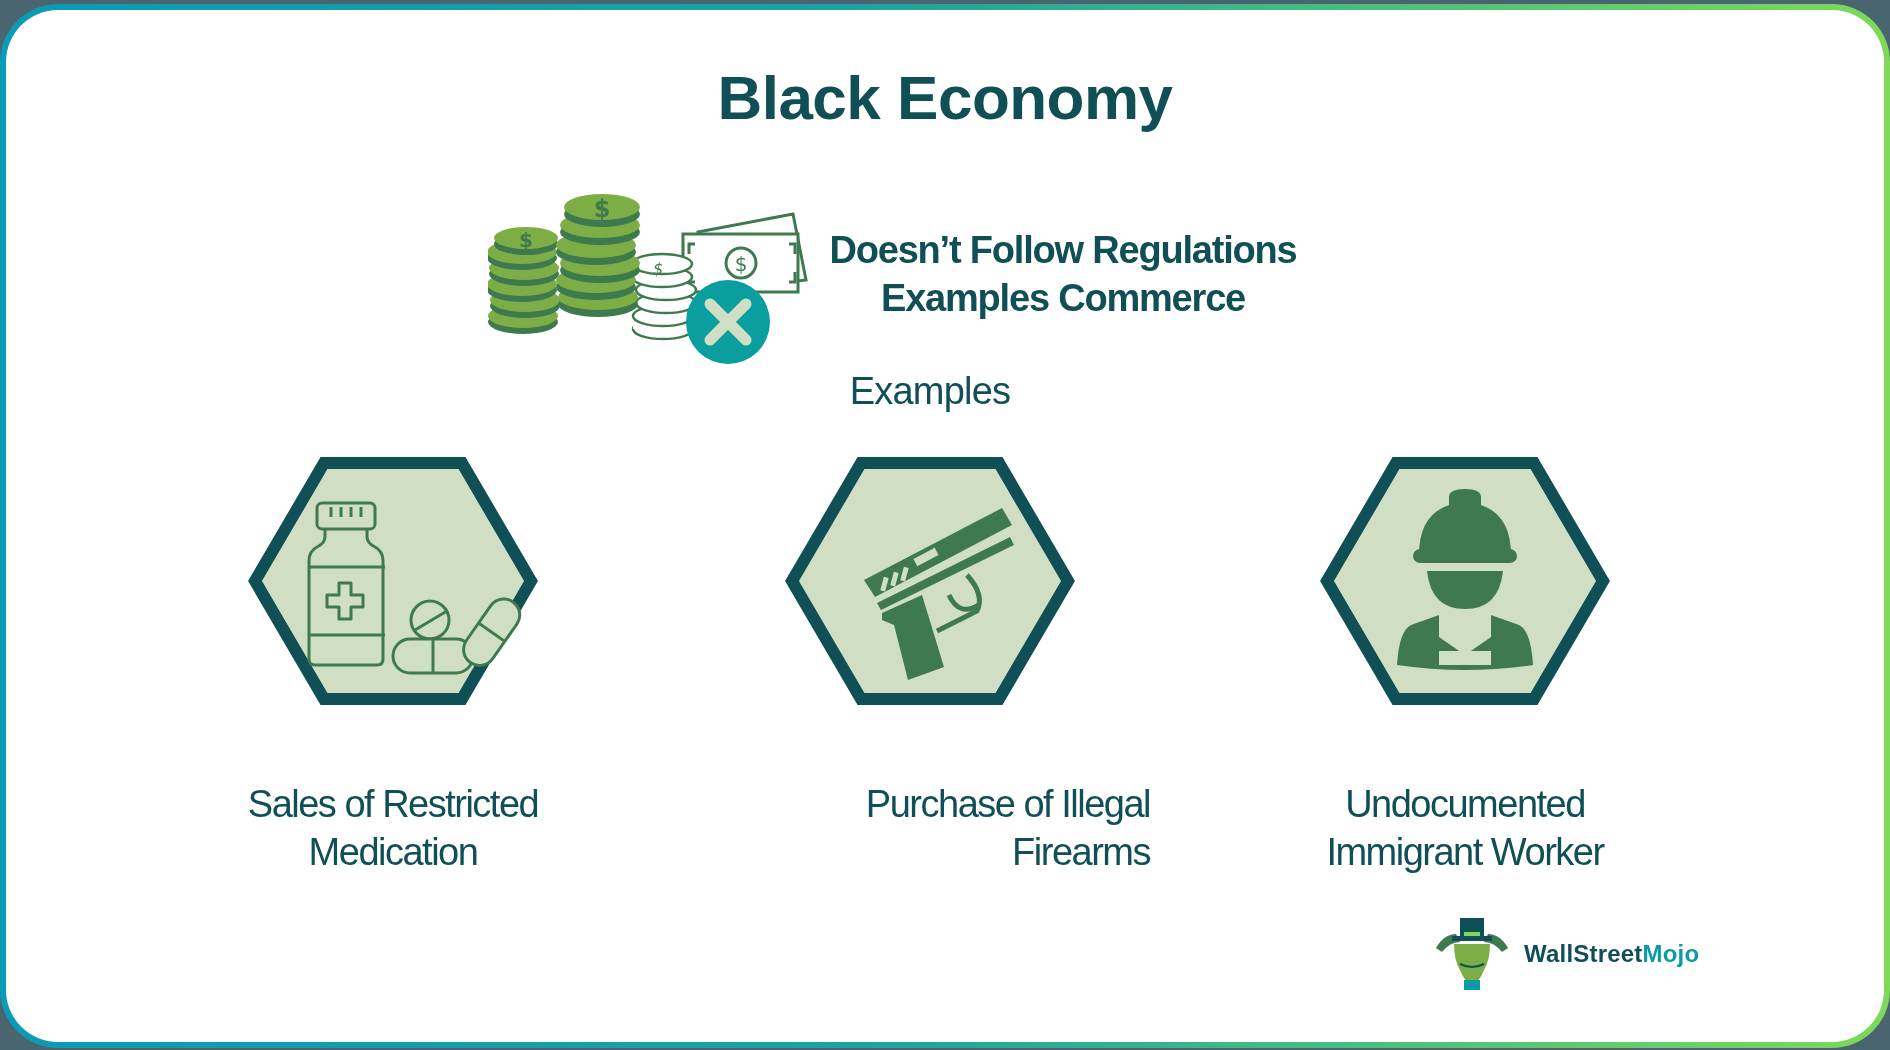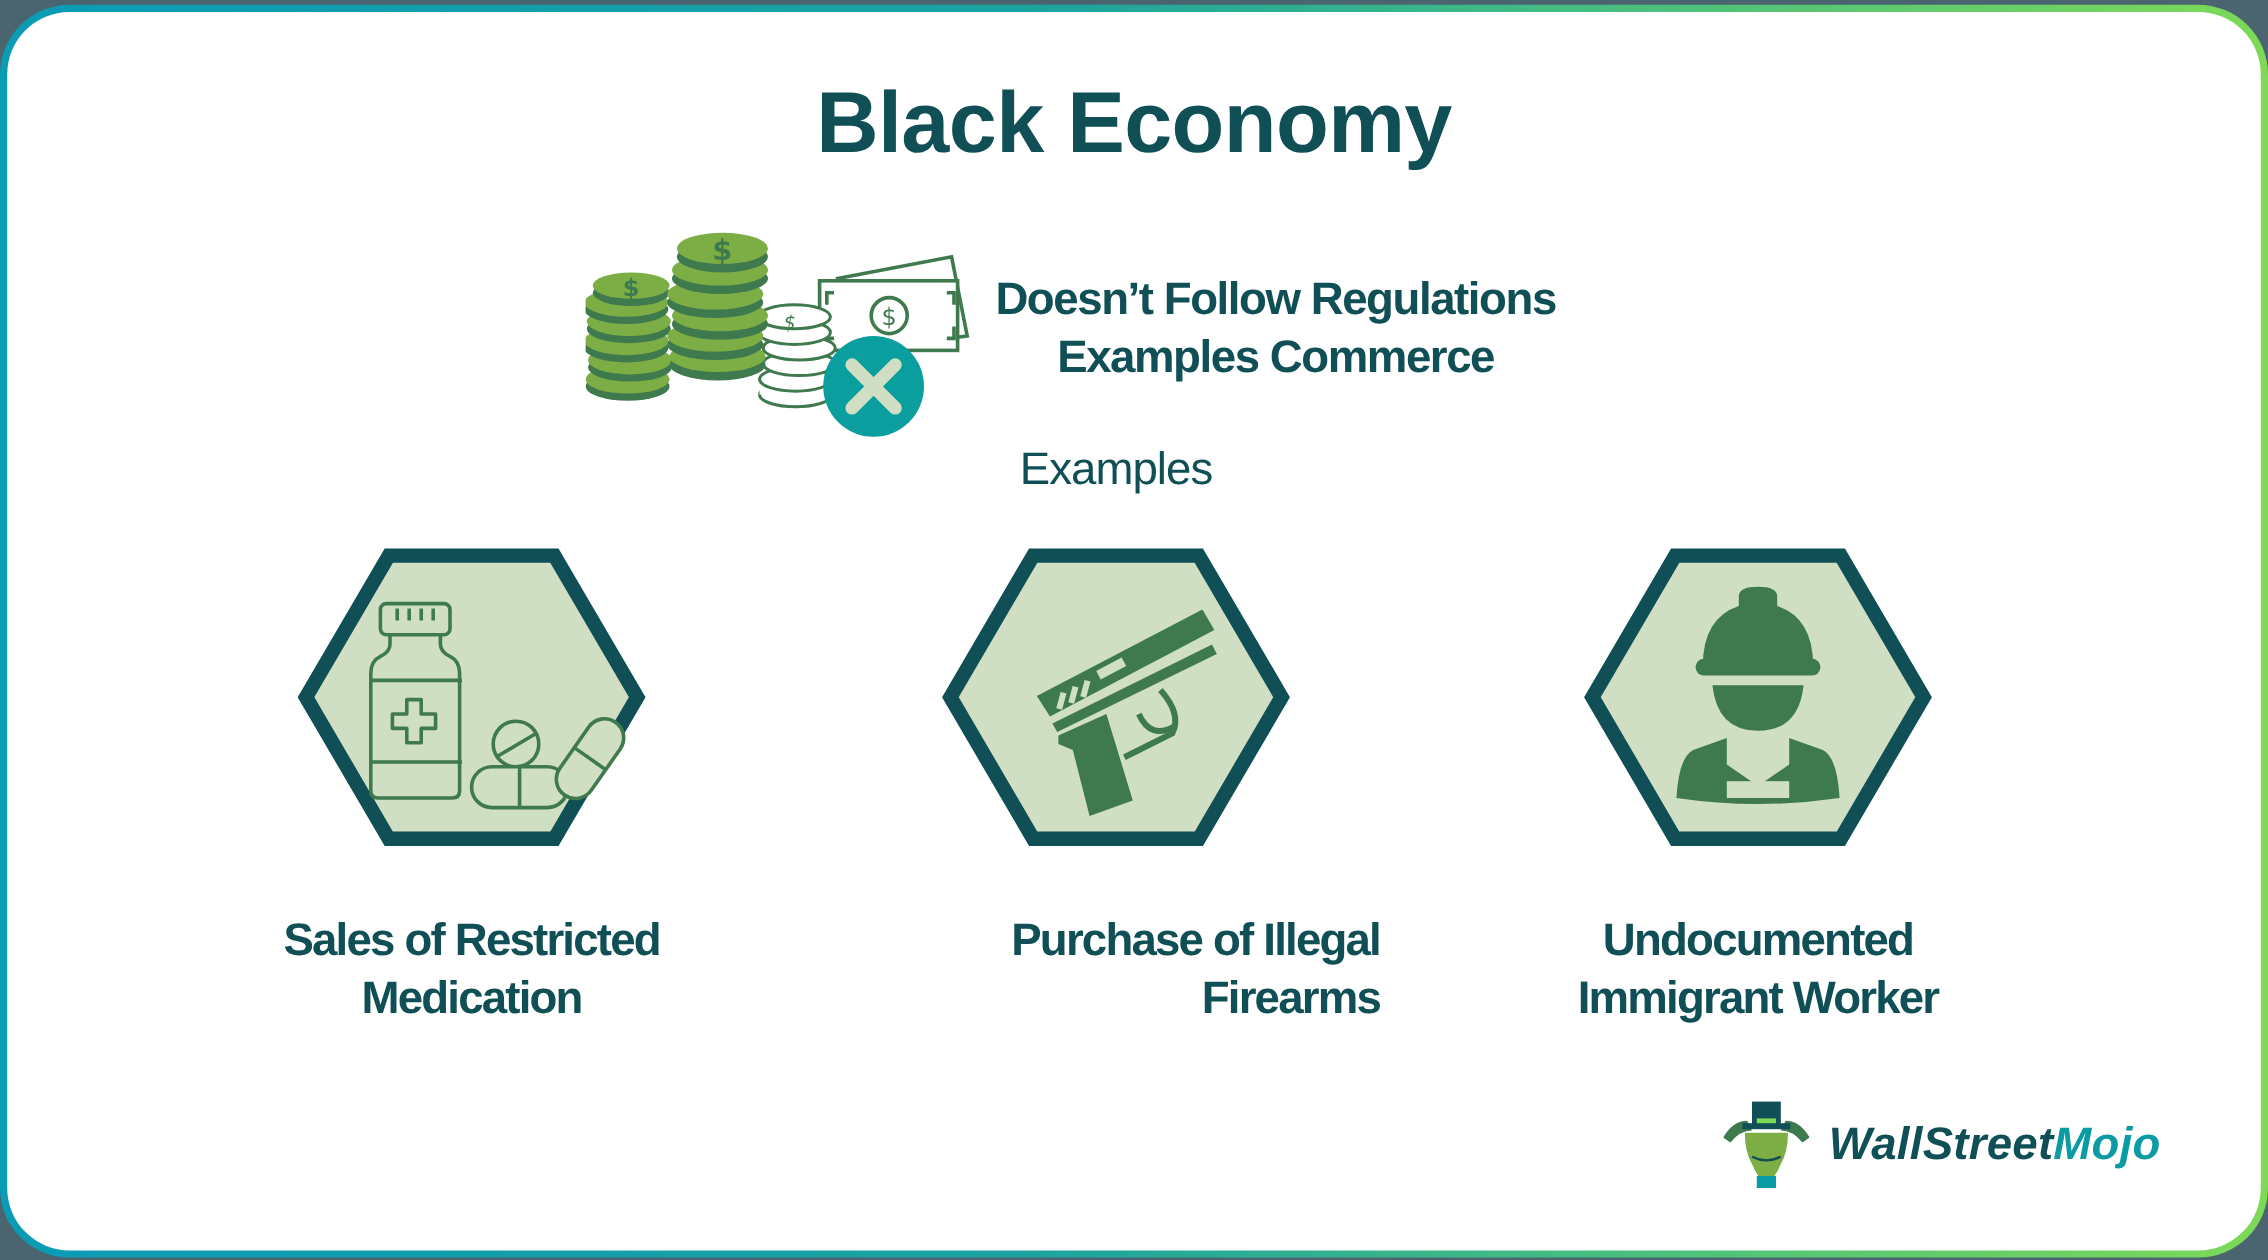--- a/index.html
+++ b/index.html
@@ -13,53 +13,52 @@
       position: absolute; left: 0; top: 4px; width: 1890px; height: 1044px;
       border-radius: 58px;
       background: linear-gradient(90deg, #0a9bb6 0%, #1aa3a0 45%, #4fc27a 75%, #7ed957 100%);
     }
     .card {
       position: absolute; left: 6px; top: 6px; right: 6px; bottom: 6px;
       background: #ffffff; border-radius: 52px;
     }
     .title {
       position: absolute; left: 0; width: 1890px; top: 62px;
-      text-align: center; font-size: 72px; font-weight: 700;
+      text-align: center; font-size: 62px; font-weight: 700;
       color: #0f4f55; letter-spacing: -0.5px;
     }
     .subtitle {
       position: absolute; left: 773px; width: 580px; top: 226px;
       text-align: center; font-size: 38px; font-weight: 700;
       color: #0f4f55; line-height: 48px; letter-spacing: -1.2px;
     }
     .examples {
       position: absolute; left: 780px; width: 300px; top: 370px;
       text-align: center; font-size: 38px; font-weight: 400;
       color: #0f4f55; letter-spacing: -0.8px;
     }
     .money {
       position: absolute; left: 488px; top: 192px; width: 330px; height: 180px;
     }
     .hex {
       position: absolute; top: 455px; width: 292px; height: 252px;
     }
     .hex svg { width: 100%; height: 100%; display: block; }
     .label {
-      position: absolute; top: 760px; width: 440px;
-      text-align: center; font-size: 38px; font-weight: 700;
+      position: absolute; top: 780px; width: 440px;
+      text-align: center; font-size: 38px; font-weight: 400;
       color: #0f4f55; line-height: 48px; letter-spacing: -1.5px;
     }
     .logo {
       position: absolute; left: 1432px; top: 914px; height: 80px; width: 380px;
       display: flex; align-items: center;
     }
     .logo-text {
-      font-size: 38px; font-weight: 700; color: #0f4f55; margin-left: 12px;
+      font-size: 24px; font-weight: 700; color: #0f4f55; margin-left: 12px;
       letter-spacing: 0.2px;
-      font-style: italic;
     }
     .logo-text .accent { color: #0a9ba5; }
   </style>
 </head>
 <body>
 
 <div class="frame">
   <div class="card"></div>
 </div>
 

